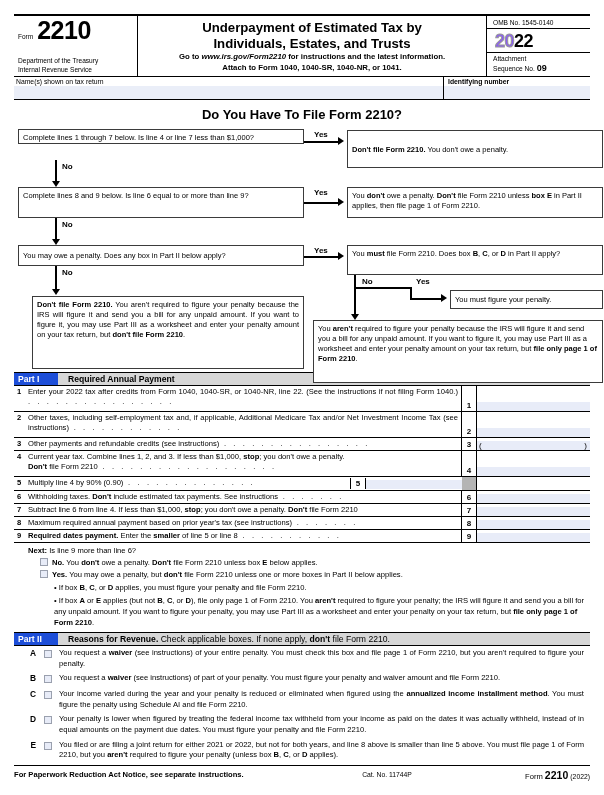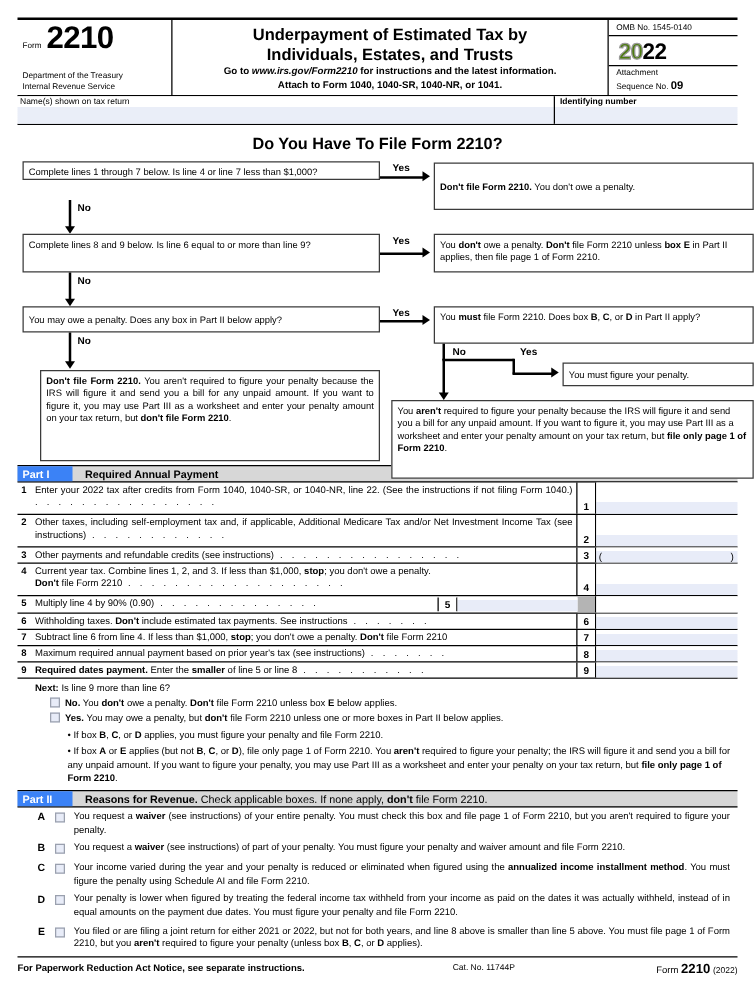--- a/index.html
+++ b/index.html
@@ -55,21 +55,21 @@
     font-size: 6.6px; padding: 3px 0 2px 6px;
     border-bottom: 1px solid #000;
   }
   .yearbox {
     border-bottom: 1px solid #000;
     padding: 1px 0 0 8px; height: 25px;
     display: flex; align-items: center;
   }
   .yr { font-size: 18px; font-weight: bold; letter-spacing: -0.5px; line-height: 1;}
   .yr .hollow {
-    color: #4d7c0f;
+    color: #8b5cf6;
     -webkit-text-stroke: 1px #9a9a9a;
     text-shadow: 0 0 0 #9a9a9a;
   }
   .attach { font-size: 6.6px; padding: 2px 0 1px 6px; line-height: 1.3; }
   .attach b { font-size: 9px; }
 
   
   .namerow {
     display: flex;
     border-bottom: 1.6px solid #000;
@@ -122,21 +122,21 @@
 
   
   .partbar {
     display: flex; align-items: center;
     background: #d7d7d7;
     border-top: 1.6px solid #000;
     border-bottom: 1.2px solid #000;
     height: 14px;
   }
   .partbar .tag {
-    background: #3b82f6; color: #fff;
+    background: #1d4ed8; color: #fff;
     font-weight: bold; font-size: 8.6px;
     padding: 1px 5px 1px 4px; height: 100%;
     display: flex; align-items: center;
     min-width: 44px;
   }
   .partbar .ttl {
     font-size: 8.6px; font-weight: bold; padding-left: 10px;
   }
   .partbar .ttl span.norm { font-weight: normal; }
 

